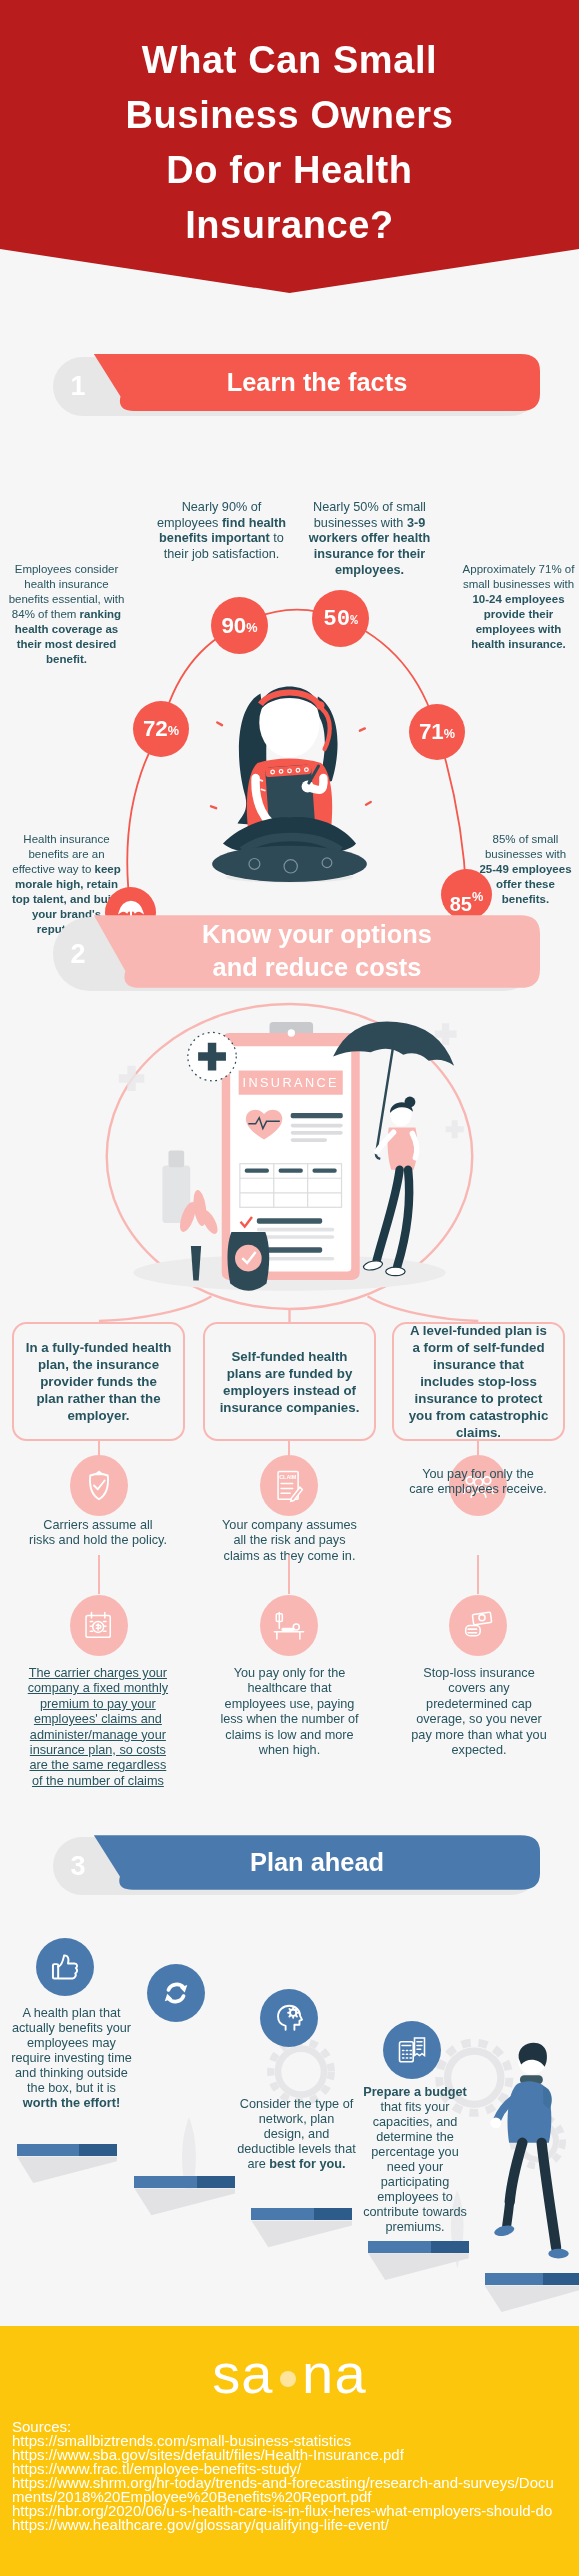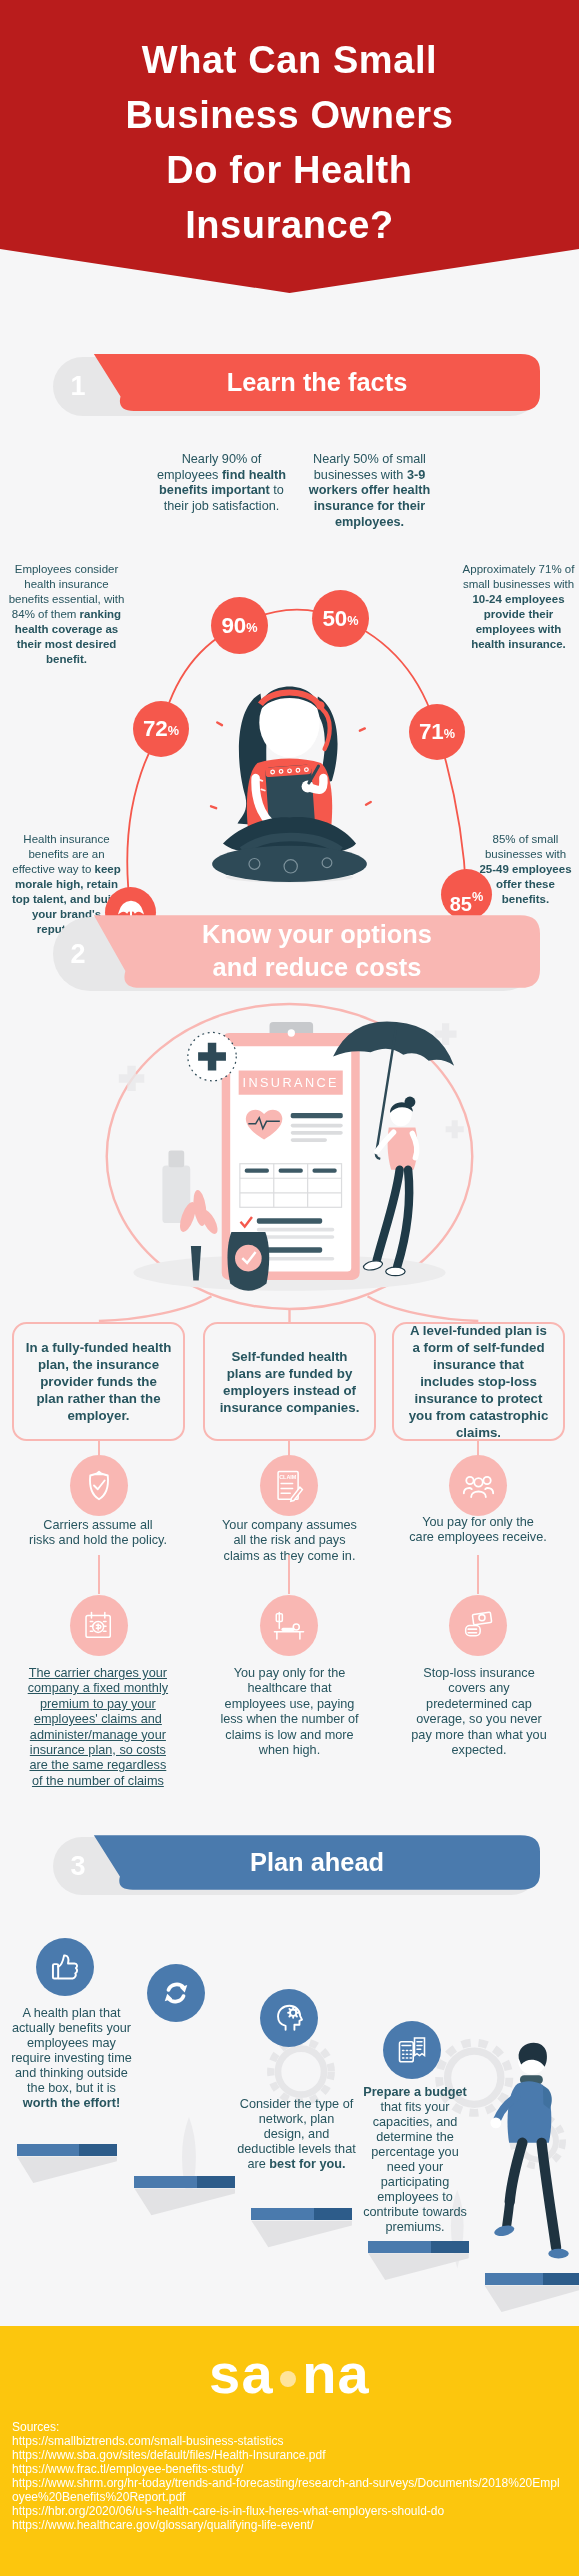--- a/index.html
+++ b/index.html
@@ -17,21 +17,21 @@
   
   .banner{position:absolute;left:53px;width:487px;}
   .banner .pill{position:absolute;left:0;top:0;width:100%;height:100%;background:#E7E7E8;border-radius:42px;}
   .banner .num{position:absolute;left:6px;top:0;height:100%;width:38px;display:flex;align-items:center;
                justify-content:center;color:#fff;font-size:27px;font-weight:700;}
   .banner .shape{position:absolute;left:36px;}
   .banner .label{position:absolute;left:41px;right:0;display:flex;flex-direction:column;align-items:center;
                  justify-content:center;color:#fff;font-weight:700;font-size:25.4px;line-height:33px;}
 
   .note{position:absolute;text-align:center;font-size:11.5px;line-height:15px;}
-  .intro{position:absolute;text-align:center;font-size:12.7px;line-height:15.7px;}
+  .intro{position:absolute;text-align:center;font-size:12.7px;line-height:15.7px;margin-top:48px;}
 
   .stat{position:absolute;border-radius:50%;background:#F5584C;color:#fff;display:flex;
         align-items:center;justify-content:center;font-weight:700;}
   .stat .v{font-size:22.4px;}
   .stat .u{font-size:12.7px;margin-top:4.8px;}
 
   .planbox{position:absolute;width:173px;height:119px;border:2.4px solid #F9B7B3;border-radius:14.5px;
            display:flex;align-items:center;justify-content:center;text-align:center;font-weight:700;
            font-size:13.3px;line-height:17px;padding:0 11px;box-sizing:border-box;}
   .vline{position:absolute;width:2.4px;background:#F9B7B3;}
@@ -39,23 +39,23 @@
                display:flex;align-items:center;justify-content:center;}
   .caption{position:absolute;text-align:center;font-size:12.7px;line-height:15.4px;}
 
   .stepcircle{position:absolute;width:58px;height:58px;border-radius:50%;background:#4A7AAD;
               display:flex;align-items:center;justify-content:center;}
   .steptext{position:absolute;text-align:center;font-size:12.7px;line-height:15px;}
   .stepbar{position:absolute;height:12px;background:linear-gradient(to right,#4A7AAD 0 62%,#2D5C8A 62% 100%);}
 
   .footer{position:absolute;left:0;top:2326px;width:579px;height:250px;background:#FCC60D;}
   .logo{display:flex;align-items:flex-start;justify-content:center;padding-top:24px;color:#fff;
-        font-size:56px;font-weight:700;letter-spacing:1.2px;line-height:48px;}
+        font-size:56px;font-weight:400;letter-spacing:1.2px;line-height:48px;}
   .logo .dot{width:16.4px;height:16.4px;border-radius:50%;background:#FFE49B;margin:20.6px 6px 0 6px;}
-  .sources{position:absolute;left:12px;top:94px;width:552px;color:#fff;font-size:12px;
+  .sources{position:absolute;left:12px;top:94px;width:552px;color:#fff;font-size:15px;
            line-height:14px;word-break:break-all;font-weight:400;}
 </style>
 </head>
 <body>
 
 <div class="page">
 
   <div class="abs header">
     <div class="title">
       <div>What Can Small</div>
@@ -89,21 +89,21 @@
       <path d="M396 82 Q478 38 562 71"></path>
       <path d="M562 71 Q684 122 722 258"></path>
       <path d="M722 258 Q764 392 770 526"></path>
     </g>
   </svg>
 
   <div class="stat" style="left:211px;top:597px;width:57px;height:57px;">
     <span class="v">90</span>
       <span class="u">%</span>
   </div>
-  <div class="stat" style="left:312px;top:590px;width:57px;height:57px;">
+  <div class="stat" style="left:312px;top:590px;width:57px;height:57px;font-family:Liberation Mono, monospace;">
     <span class="v">50</span>
       <span class="u">%</span>
   </div>
   <div class="stat" style="left:133px;top:701px;width:56px;height:56px;">
     <span class="v">72</span>
       <span class="u">%</span>
   </div>
   <div class="stat" style="left:409px;top:704px;width:56px;height:56px;">
     <span class="v">71</span>
       <span class="u">%</span>
@@ -288,21 +288,21 @@
         <circle cx="41" cy="13" r="6"></circle>
           <path d="M51 34 C51 25 41 24 38 27"></path>
         <circle cx="27" cy="16" r="7"></circle>
           <path d="M15 40 C15 28 39 28 39 40"></path>
       </g>
     </svg>
   </div>
 
   <div class="caption" style="left:29px;top:1518px;width:138px;">Carriers assume all risks and hold the policy.</div>
   <div class="caption" style="left:219px;top:1518px;width:141px;">Your company assumes all the risk and pays claims as they come in.</div>
-  <div class="caption" style="left:409px;top:1467px;width:138px;margin-top:48px;">You pay for only the care employees receive.</div>
+  <div class="caption" style="left:409px;top:1467px;width:138px;">You pay for only the care employees receive.</div>
 
   <div class="vline" style="left:98px;top:1555px;height:39px;"></div>
   <div class="vline" style="left:288px;top:1555px;height:39px;"></div>
   <div class="vline" style="left:477px;top:1555px;height:39px;"></div>
 
   <div class="iconellipse" style="left:70px;top:1595px;">
     <svg width="31.5" height="31.5" viewBox="0 0 52 52">
       <g fill="none" stroke="#fff" stroke-width="2.5" stroke-linecap="round">
         <rect x="5" y="9" width="40" height="36" rx="3"></rect>
         <line x1="14" y1="4" x2="14" y2="13"></line>

